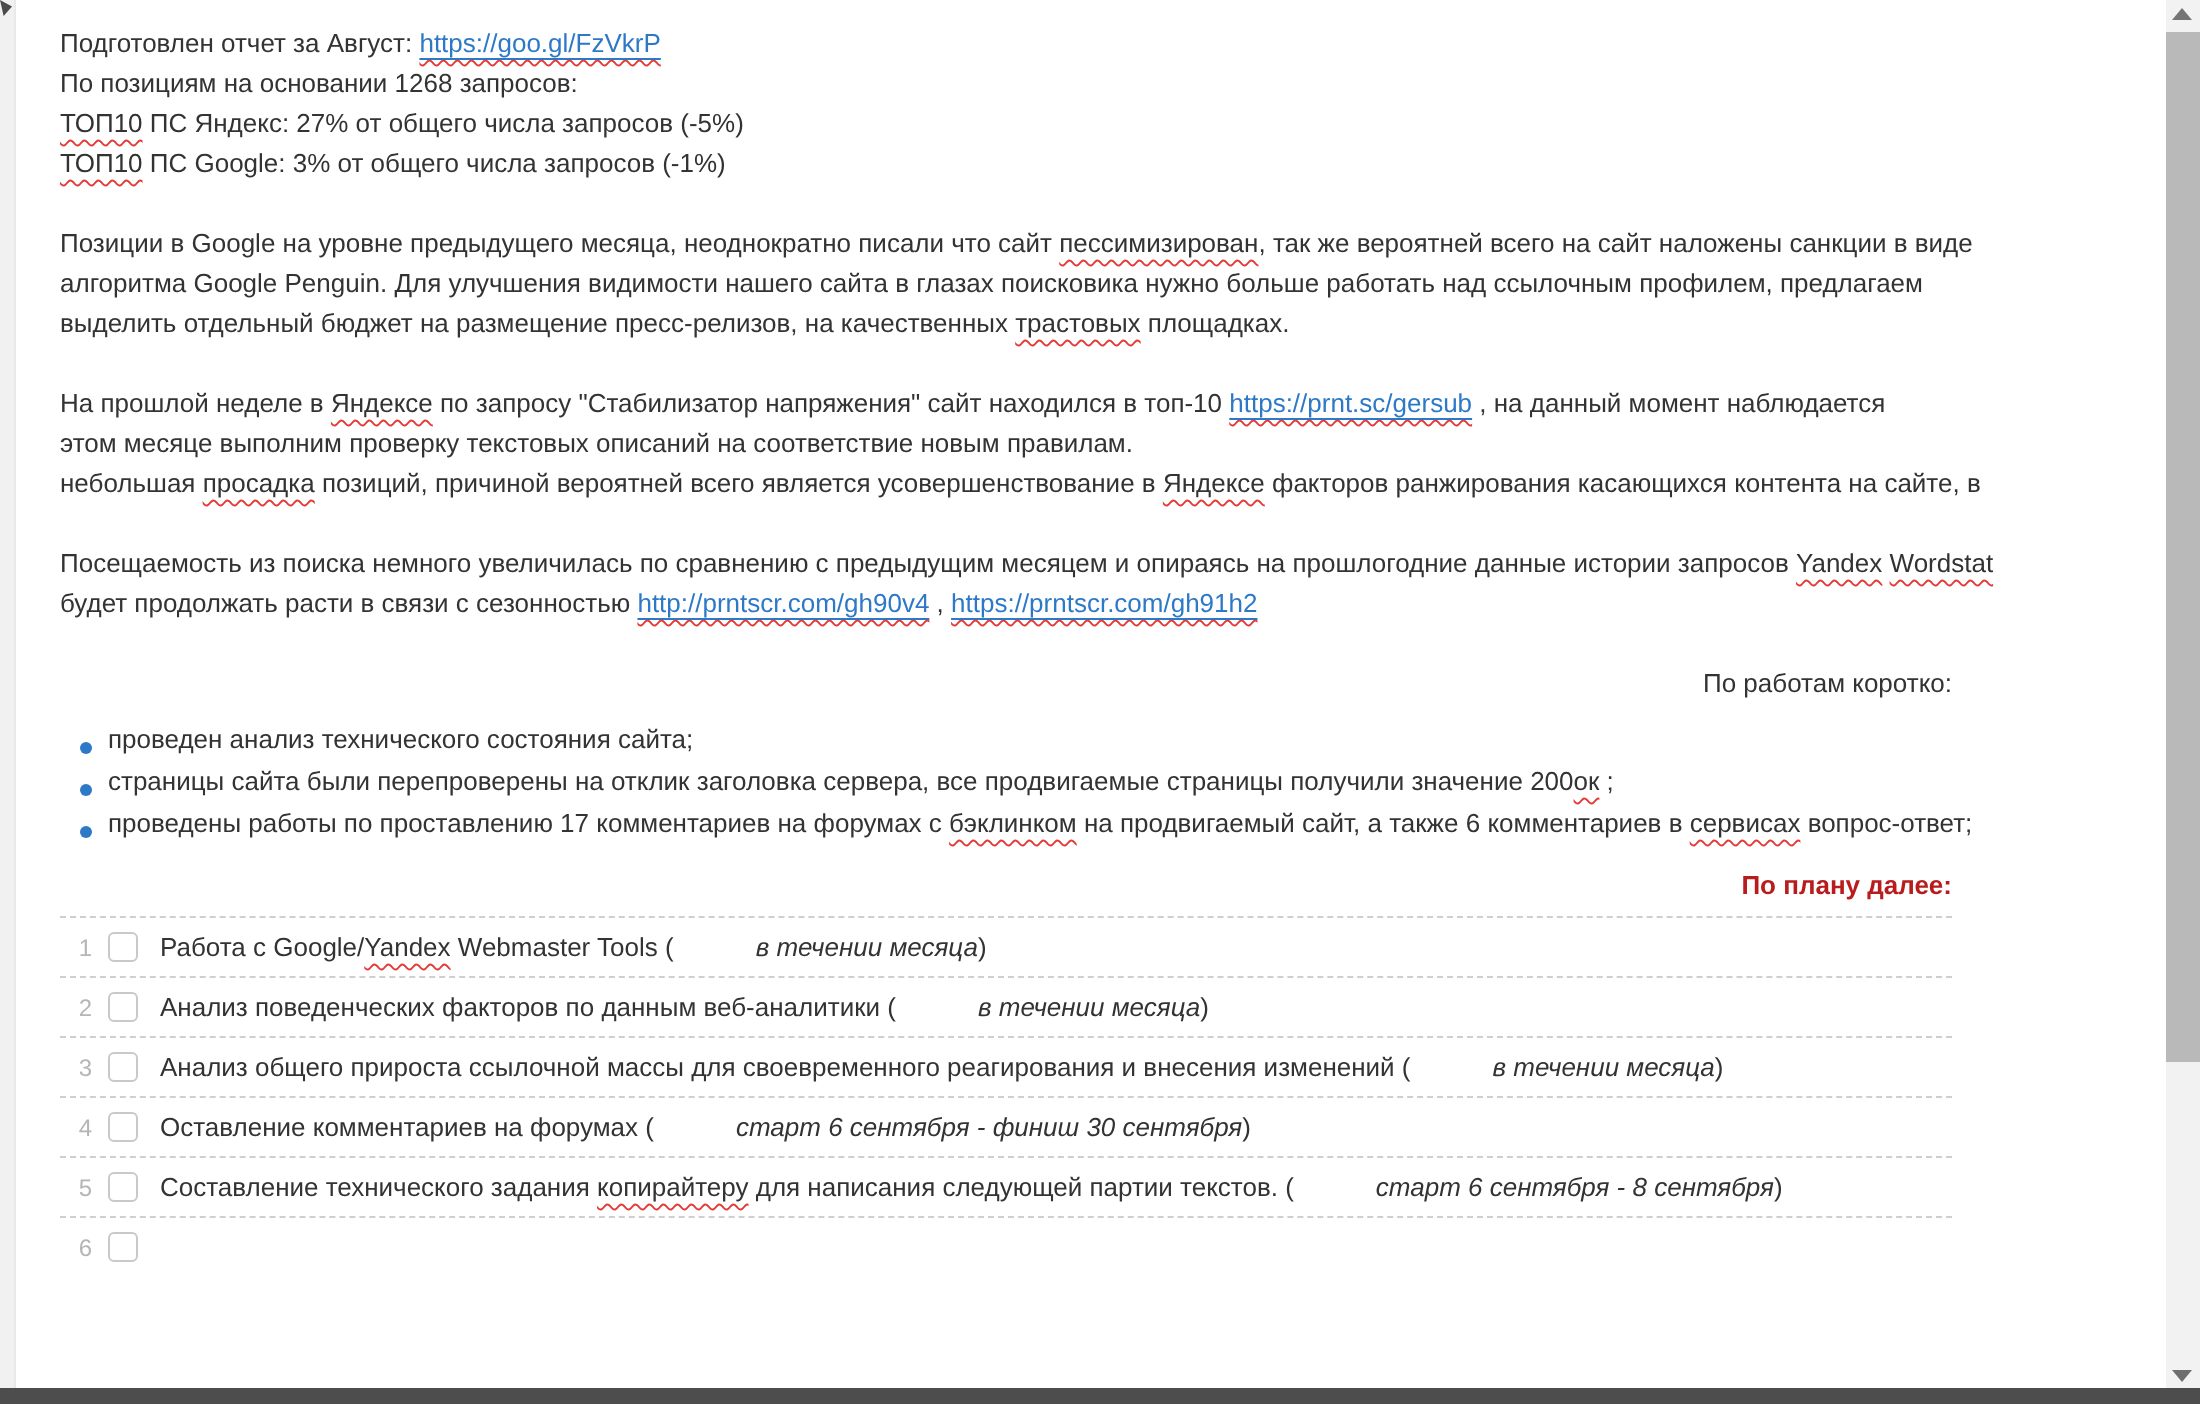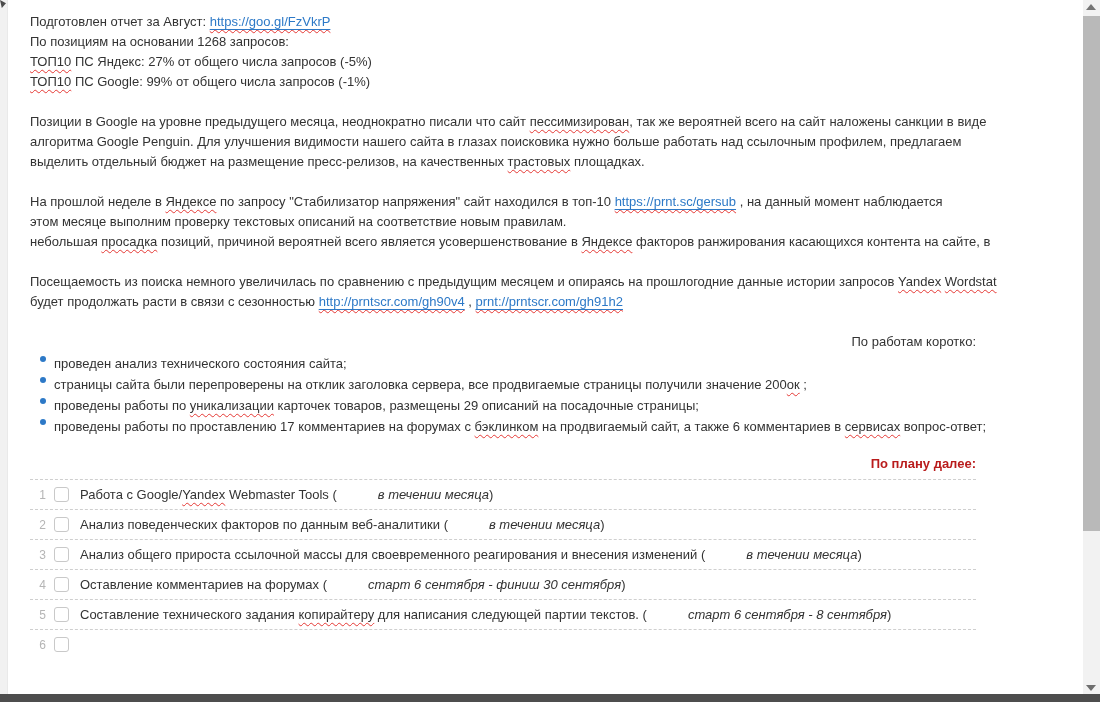--- a/index.html
+++ b/index.html
@@ -10,21 +10,21 @@
   .left-strip{position:absolute;left:0;top:0;width:7px;height:702px;background:#f1f1f1;border-right:1px solid #e9e9e9;}
   .cursor-artifact{position:absolute;left:0;top:0;width:6px;height:8px;background:#4a4a4a;clip-path:polygon(0 0,100% 40%,30% 100%);}
   .content{position:absolute;left:8px;top:0;width:968px;padding:12px 0 0 22px;box-sizing:border-box;}
   .para{margin:0 0 20px 0;}
   .line{height:20px;line-height:20px;white-space:nowrap;}
   .lnk{color:#2d79c7;text-decoration:underline;cursor:pointer;}
   .spell{text-decoration-line:underline;text-decoration-style:wavy;text-decoration-color:#e53935;text-decoration-thickness:1px;text-underline-offset:3px;}
   .it{font-style:italic;margin-left:41px;}
   .work-heading{height:20px;line-height:20px;text-align:right;}
   .bullets{list-style:none;margin:4px 0 0 0;padding:0;}
-  .b-item{display:flex;align-items:flex-start;height:21px;padding-left:10px;white-space:nowrap;}
+  .b-item{display:flex;align-items:flex-end;height:21px;padding-left:10px;white-space:nowrap;}
   .dot{width:6px;height:6px;border-radius:50%;background:#2d79c7;margin-right:8px;flex:none;}
   .plan-heading{font-weight:bold;color:#b91c1c;margin-top:14px;height:20px;line-height:20px;margin-bottom:5px;text-align:right;}
   .c-row{display:flex;align-items:center;height:30px;border-top:1px dashed #cfcfcf;white-space:nowrap;box-sizing:border-box;}
   .c-num{width:16px;text-align:right;color:#b5b5b5;font-size:12px;flex:none;}
   .c-box{width:15px;height:15px;border:1px solid #c9c9c9;border-radius:3px;background:#fff;margin-left:8px;margin-right:11px;flex:none;box-sizing:border-box;cursor:pointer;}
   .scrollbar{position:absolute;right:0;top:0;width:17px;height:694px;background:#f2f2f2;}
   .sb-up{position:absolute;top:4px;left:3px;width:0;height:0;border-left:5px solid transparent;border-right:5px solid transparent;border-bottom:6px solid #757575;}
   .sb-thumb{position:absolute;top:16px;left:0;width:17px;height:515px;background:#b9b9b9;}
   .sb-down{position:absolute;bottom:3px;left:3px;width:0;height:0;border-left:5px solid transparent;border-right:5px solid transparent;border-top:6px solid #6e6e6e;}
   .bottom-bar{position:absolute;left:0;bottom:0;width:1100px;height:8px;background:#4d4d4d;}
@@ -33,54 +33,50 @@
 <body>
 
 <div class="left-strip"></div>
 <div class="cursor-artifact"></div>
 
 <div class="content">
   <div class="para">
       <div class="line"><span>Подготовлен отчет за Август: </span><span class="spell"><a href="#" class="lnk">https://goo.gl/FzVkrP</a></span></div>
       <div class="line"><span>По позициям на основании 1268 запросов:</span></div>
       <div class="line"><span class="spell">ТОП10</span><span> ПС Яндекс: 27% от общего числа запросов (-5%)</span></div>
-      <div class="line"><span class="spell">ТОП10</span><span> ПС Google: 99% от общего числа запросов (-1%)</span></div>
+      <div class="line"><span class="spell">ТОП10</span><span> ПС Google: 3% от общего числа запросов (-1%)</span></div>
     </div>
   <div class="para">
       <div class="line"><span>Позиции в Google на уровне предыдущего месяца, неоднократно писали что сайт </span><span class="spell">пессимизирован</span><span>, так же вероятней всего на сайт наложены санкции в виде</span></div>
       <div class="line"><span>алгоритма Google Penguin. Для улучшения видимости нашего сайта в глазах поисковика нужно больше работать над ссылочным профилем, предлагаем</span></div>
       <div class="line"><span>выделить отдельный бюджет на размещение пресс-релизов, на качественных </span><span class="spell">трастовых</span><span> площадках.</span></div>
     </div>
   <div class="para">
       <div class="line"><span>На прошлой неделе в </span><span class="spell">Яндексе</span><span> по запросу "Стабилизатор напряжения" сайт находился в топ-10 </span><span class="spell"><a href="#" class="lnk">https://prnt.sc/gersub</a></span><span> , на данный момент наблюдается</span></div>
       <div class="line"><span>этом месяце выполним проверку текстовых описаний на соответствие новым правилам.</span></div>
       <div class="line"><span>небольшая </span><span class="spell">просадка</span><span> позиций, причиной вероятней всего является усовершенствование в </span><span class="spell">Яндексе</span><span> факторов ранжирования касающихся контента на сайте, в</span></div>
     </div>
   <div class="para">
       <div class="line"><span>Посещаемость из поиска немного увеличилась по сравнению с предыдущим месяцем и опираясь на прошлогодние данные истории запросов </span><span class="spell">Yandex</span><span> </span><span class="spell">Wordstat</span></div>
-      <div class="line"><span>будет продолжать расти в связи с сезонностью </span><span class="spell"><a href="#" class="lnk">http://prntscr.com/gh90v4</a></span><span>  , </span><span class="spell"><a href="#" class="lnk">prnt://prntscr.com/gh91h2</a></span></div>
+      <div class="line"><span>будет продолжать расти в связи с сезонностью </span><span class="spell"><a href="#" class="lnk">http://prntscr.com/gh90v4</a></span><span>  , </span><span class="spell"><a href="#" class="lnk">https://prntscr.com/gh91h2</a></span></div>
     </div>
 
   <div class="work-heading">По работам коротко:</div>
   <ul class="bullets" id="bullets">
   <li class="b-item">
     <span class="dot"></span>
     <span class="b-text"><span>проведен анализ технического состояния сайта;</span></span>
   </li>
 
 
   <li class="b-item">
     <span class="dot"></span>
     <span class="b-text"><span>страницы сайта были перепроверены на отклик заголовка сервера, все продвигаемые страницы получили значение 200</span><span class="spell">ок</span><span> ;</span></span>
   </li>
 
-  <li class="b-item">
-    <span class="dot"></span>
-    <span class="b-text"><span>проведены работы по </span><span class="spell">уникализации</span><span> карточек товаров, размещены 29 описаний на посадочные страницы;</span></span>
-  </li>
 
   <li class="b-item">
     <span class="dot"></span>
     <span class="b-text"><span>проведены работы по проставлению 17 комментариев на форумах с </span><span class="spell">бэклинком</span><span> на продвигаемый сайт, а также 6 комментариев в </span><span class="spell">сервисах</span><span> вопрос-ответ;</span></span>
   </li>
 
 </ul>
 
   <div class="plan-heading">По плану далее:</div>
   <div class="checklist" id="checklist">

